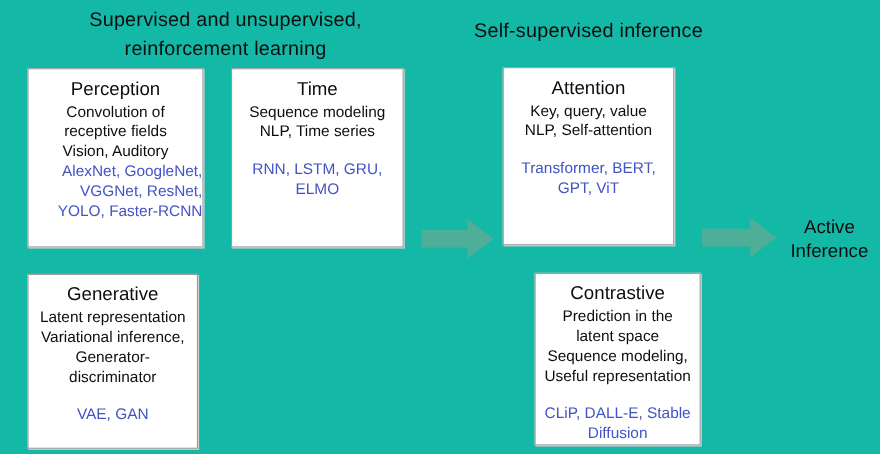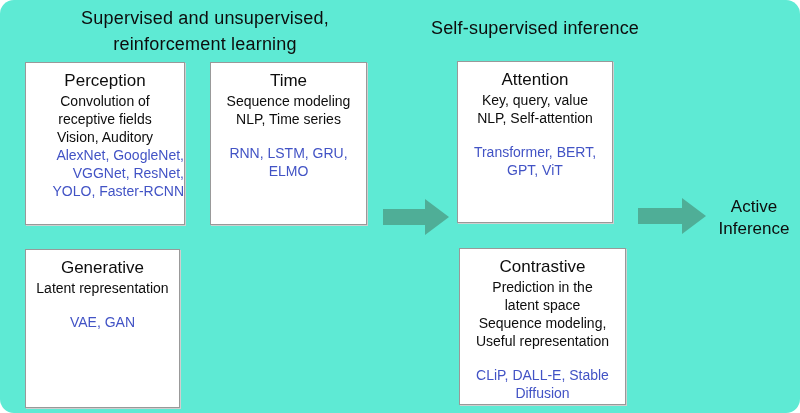--- a/index.html
+++ b/index.html
@@ -5,24 +5,23 @@
   html, body {
     margin: 0;
     padding: 0;
     background: #ffffff;
     font-family: "Liberation Sans", "DejaVu Sans", sans-serif;
   }
   .canvas {
     position: relative;
     width: 800px;
     height: 413px;
-    background: #5eead4;
+    background: #14b8a6;
     overflow: hidden;
     color: #111;
-    border-radius: 14px;
   }
   .pre { white-space: pre-line; }
 
   
   .hdr {
     position: absolute;
     text-align: center;
     font-size: 18px;
     line-height: 26px;
     letter-spacing: 0.2px;
@@ -39,21 +38,21 @@
     box-shadow: 1px 1px 0 #cfcfcf;
     text-align: center;
     box-sizing: border-box;
     padding-top: 7px;
   }
   .box-perception   { left: 25px;  top: 62px;  width: 160px; height: 163px; }
   .box-time         { left: 210px; top: 62px;  width: 157px; height: 163px; }
   .box-attention    { left: 457px; top: 61px;  width: 156px; height: 162px; }
   .box-generative   { left: 25px;  top: 249px; width: 155px; height: 159px; }
   .box-action-value { left: 210px; top: 249px; width: 157px; height: 159px; }
-  .box-contrastive  { left: 459px; top: 248px; width: 167px; height: 157px; }
+  .box-contrastive  { left: 486px; top: 248px; width: 151px; height: 157px; }
 
   .bx-title {
     font-size: 17px;
     line-height: 22px;
     color: #0d0d0d;
   }
   .bx-sub, .bx-mid, .bx-models {
     font-size: 14px;
     line-height: 18px;
     color: #0d0d0d;
@@ -114,20 +113,23 @@
     <div class="bx-title">Attention</div>
     <div class="bx-sub pre">Key, query, value</div>
     <div class="bx-mid pre">NLP, Self-attention</div>
     <div class="bx-models pre">Transformer, BERT,
 GPT, ViT</div>
   </div>
 
   <div class="box box-generative">
     <div class="bx-title">Generative</div>
     <div class="bx-sub pre">Latent representation</div>
+    <div class="bx-mid pre">Variational inference,
+Generator-
+discriminator</div>
     <div class="bx-models pre">VAE, GAN</div>
   </div>
 
 
   <div class="box box-contrastive">
     <div class="bx-title">Contrastive</div>
     <div class="bx-sub pre">Prediction in the
 latent space</div>
     <div class="bx-mid pre">Sequence modeling,
 Useful representation</div>

